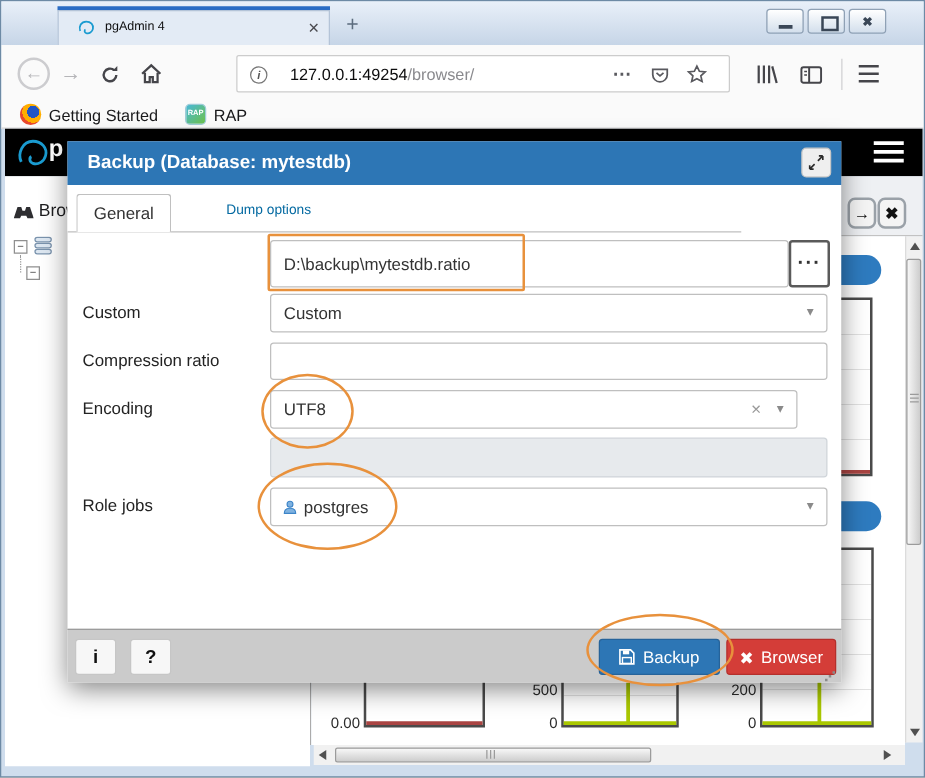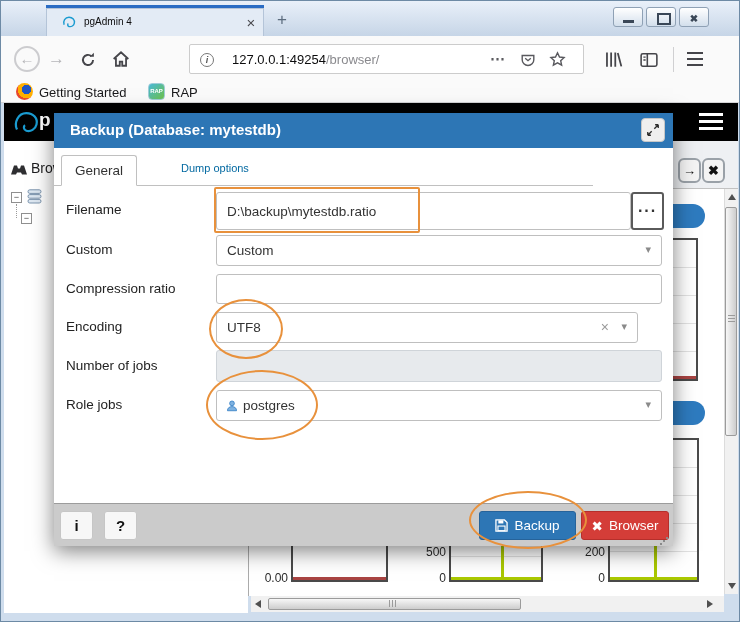--- a/index.html
+++ b/index.html
@@ -261,21 +261,20 @@
               <path d="M9.5 6.5 14 2M14 2h-3.6M14 2v3.6M6.5 9.5 2 14M2 14h3.6M2 14v-3.6"></path>
             </g>
           </svg>
       </div>
     </div>
     <div class="a dtabbar">
       <div class="a dtab-active">General</div>
       <div class="a txt dtab">Dump options</div>
     </div>
 
-    <span class="a txt flabel" style="top:89px">Filename</span>
     <div class="a finput" style="top:79px;width:415px;height:38px">
         <span class="txt">D:\backup\mytestdb.ratio</span>
       </div>
     <div class="a browse" style="top:79px;height:38px;line-height:34px">···</div>
 
     <span class="a txt flabel" style="top:129px">Custom</span>
     <div class="a finput" style="top:122px;width:446px;height:31px">
         <span class="txt">Custom</span>
         <span class="caret">▾</span>
       </div>
@@ -285,21 +284,20 @@
         <span class="txt"></span>
       </div>
 
     <span class="a txt flabel" style="top:206px">Encoding</span>
     <div class="a finput" style="top:199px;width:422px;height:31px">
         <span class="txt">UTF8</span>
         <span class="clearx">×</span>
         <span class="caret">▾</span>
       </div>
 
-    <span class="a txt flabel" style="top:245px">Number of jobs</span>
     <div class="a finput" style="top:237px;width:446px;height:32px;background:#e7eaed;border-color:#cfd4d9">
         <span class="txt"></span>
       </div>
 
     <span class="a txt flabel" style="top:284px">Role jobs</span>
     <div class="a finput" style="top:277px;width:446px;height:31px;padding-left:8px">
       <svg width="14" height="14" viewBox="0 0 16 16" style="margin-right:4px">
           <g fill="#7fb2e0" stroke="#3d85c8" stroke-width="1">
             <circle cx="8" cy="5" r="2.7"></circle>
             <path d="M2.8 13.4c0-3.1 2.3-4.7 5.2-4.7s5.2 1.6 5.2 4.7z"></path>

